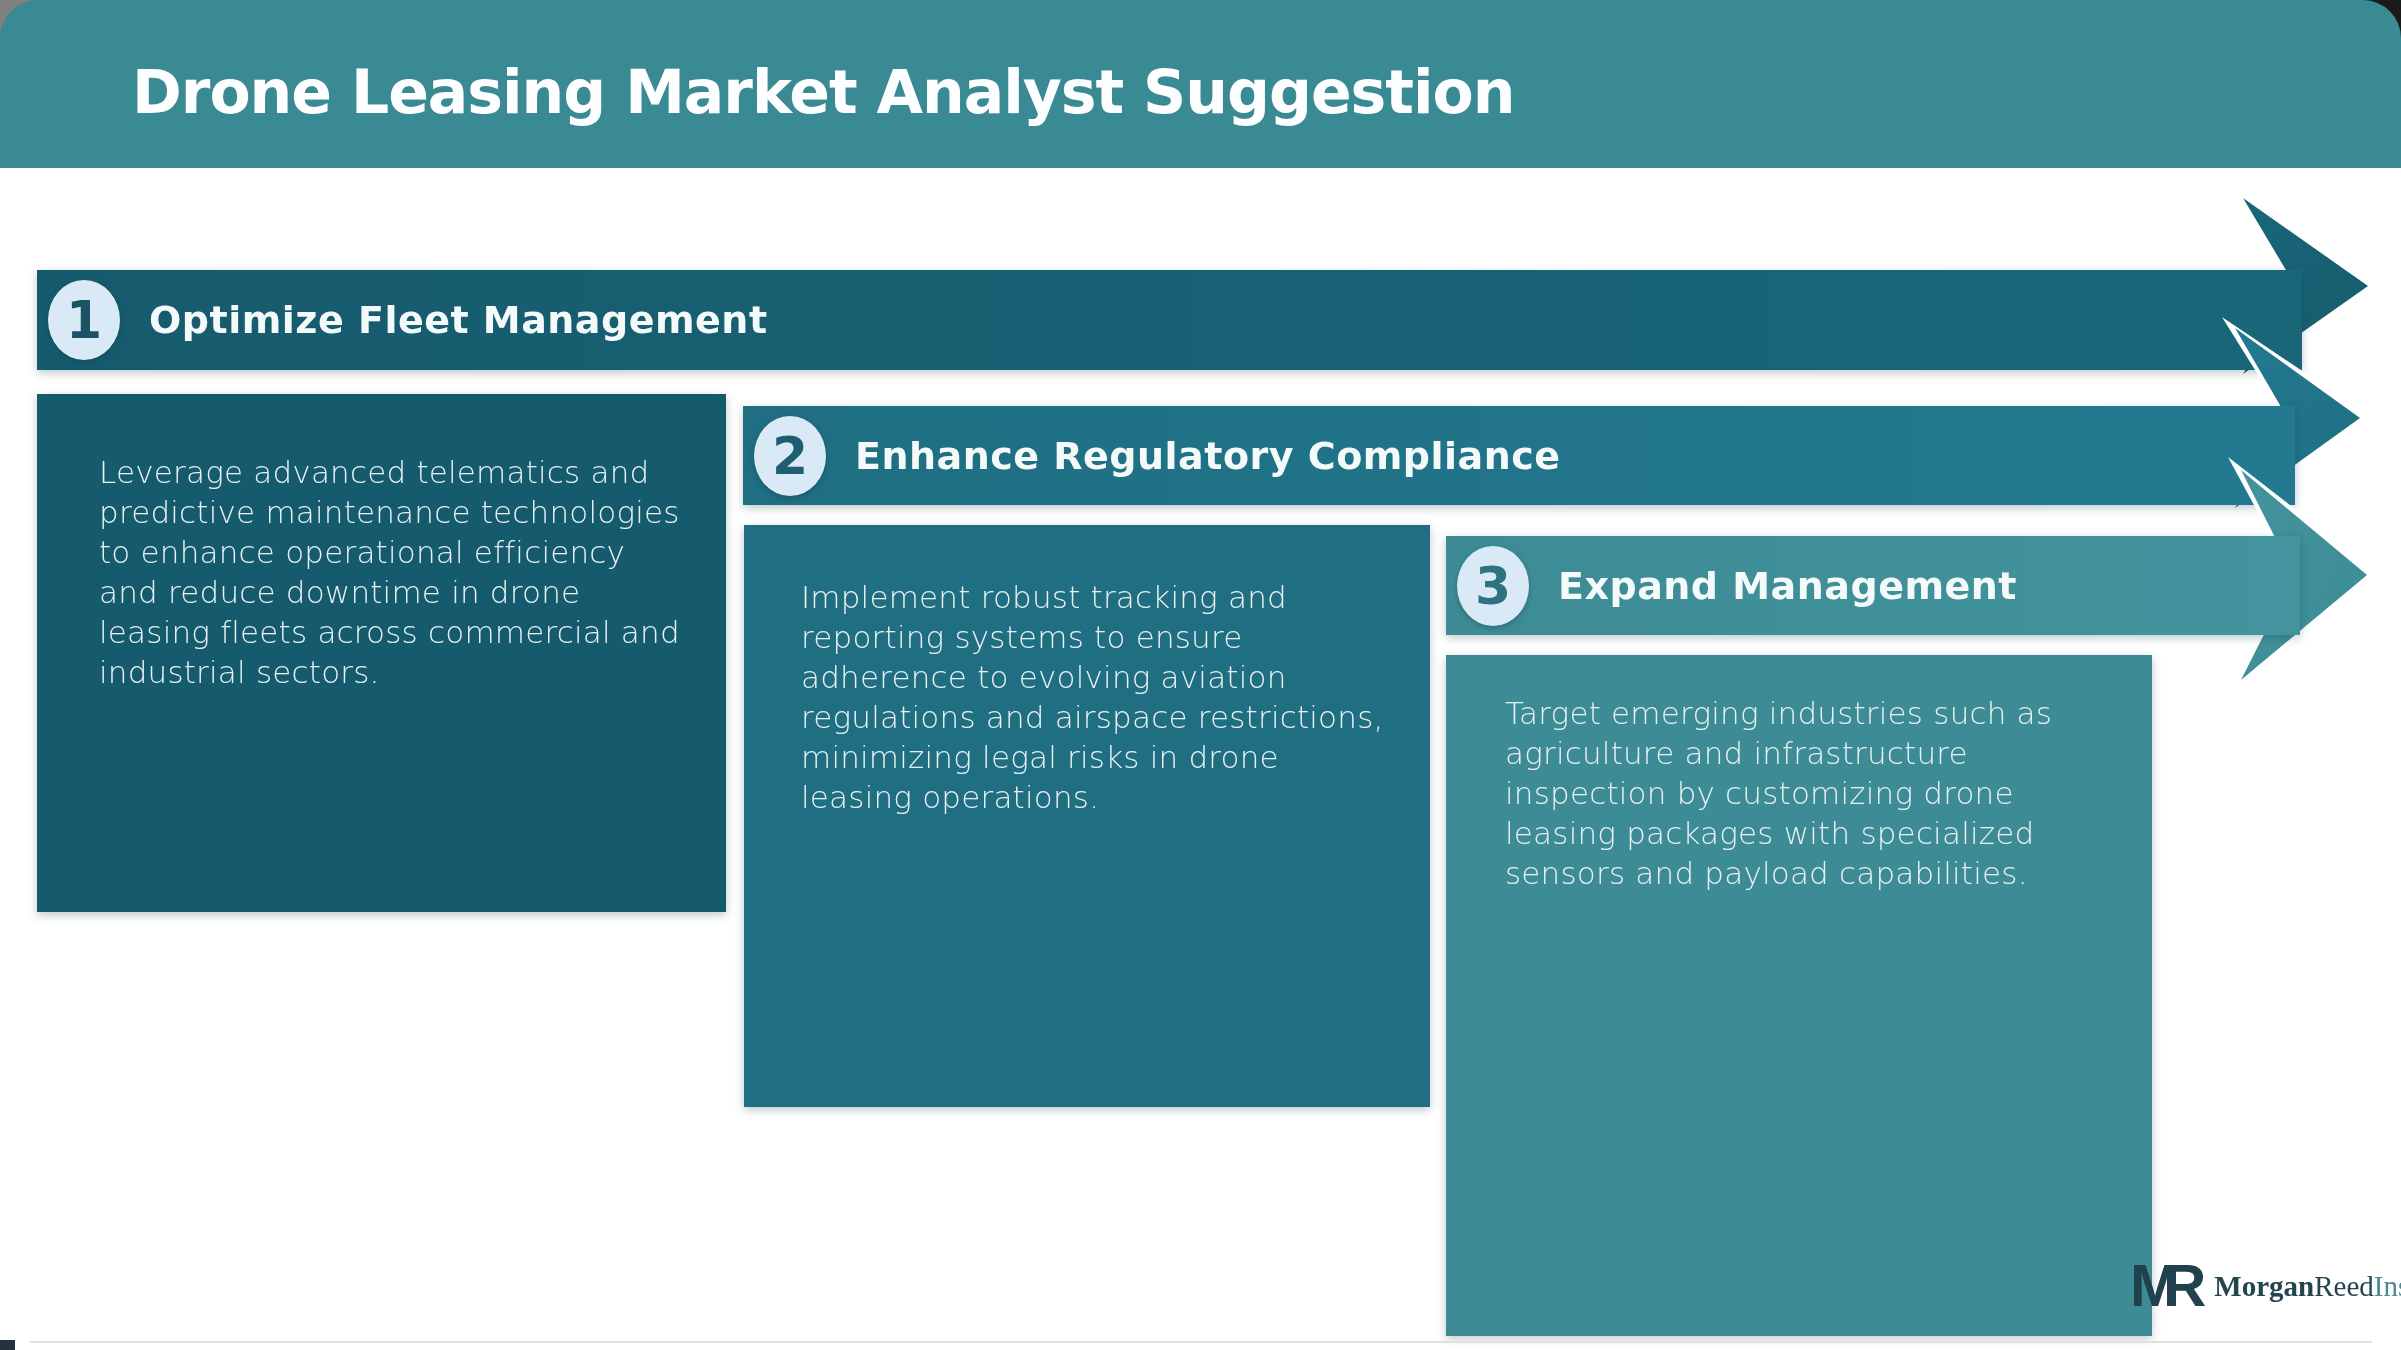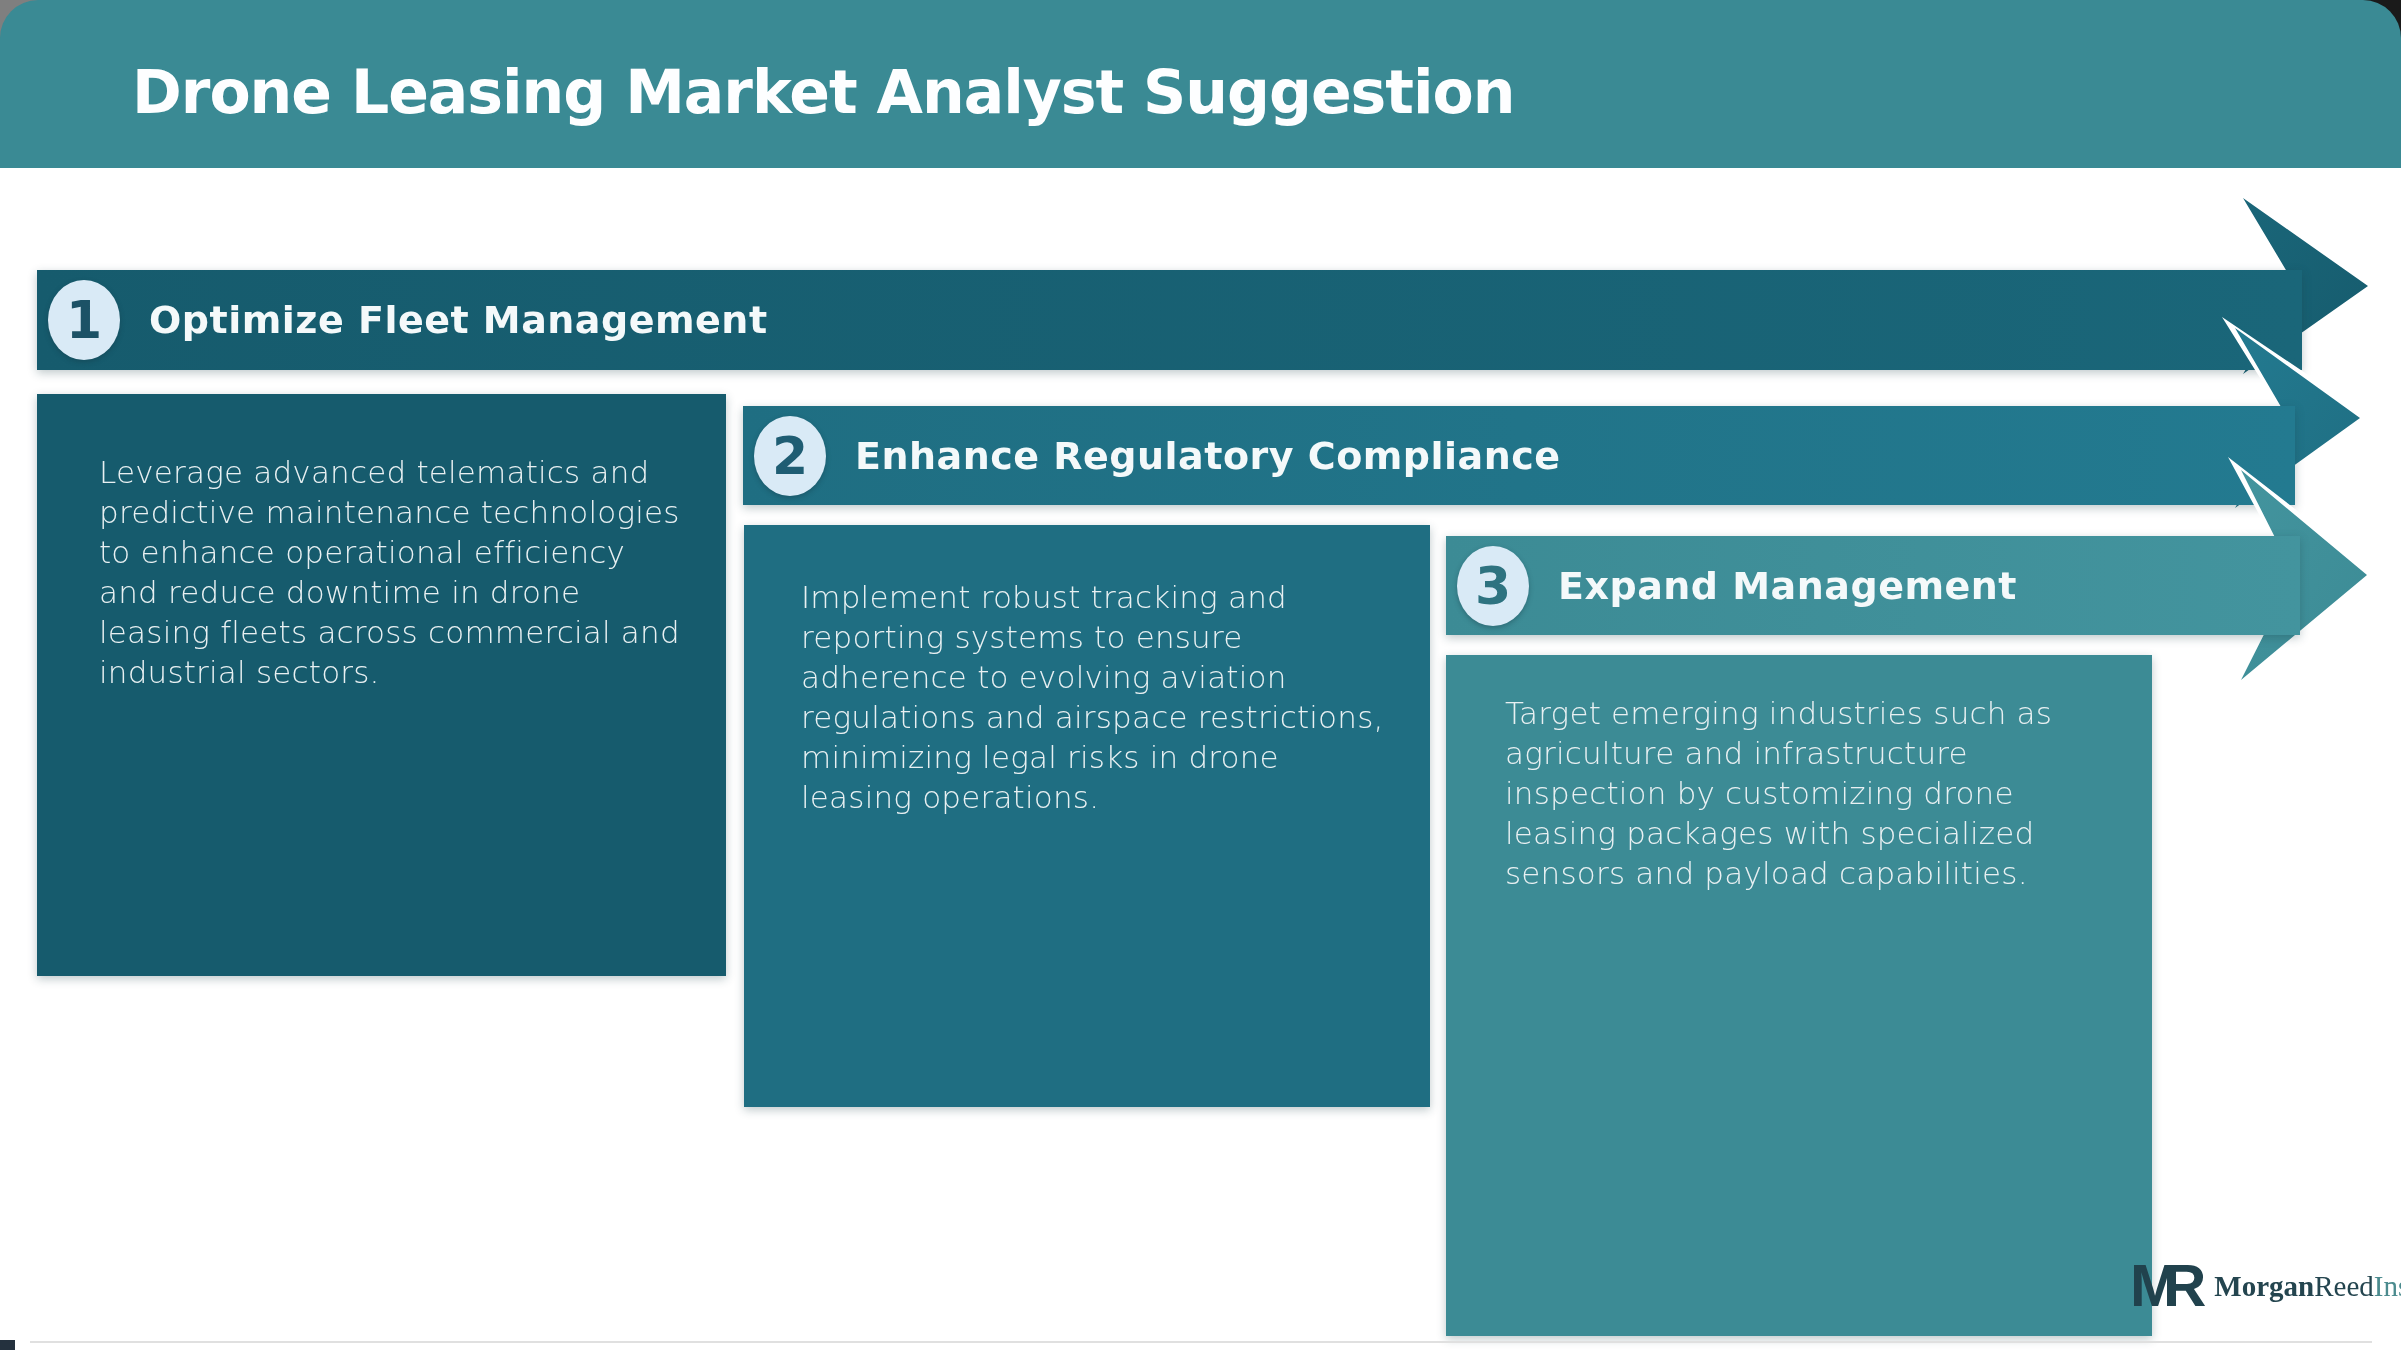--- a/index.html
+++ b/index.html
@@ -38,21 +38,21 @@
 
   .desc{position:absolute;background:var(--c);box-shadow:0 3px 9px rgba(25,60,70,.28);
         box-sizing:border-box;}
   .desc p{margin:0;color:#e8f0f2;font-size:31px;line-height:40px;font-weight:300;
           letter-spacing:.2px;}
 
   
   .step1 .bar{left:37px;top:270px;width:2265px;height:100px;}
   .step1 .head-outline{left:2230px;top:186px;width:150px;height:198px;}
   .step1 .head-fill{left:2243px;top:198px;width:125px;height:176px;}
-  .step1 .desc{left:37px;top:394px;width:689px;height:582px;padding:58px 42px 0 62px;}
+  .step1 .desc{left:37px;top:394px;width:689px;height:518px;padding:58px 42px 0 62px;}
 
   .step2 .bar{left:743px;top:406px;width:1552px;height:99px;}
   .step2 .head-outline{left:2222px;top:317px;width:150px;height:202px;}
   .step2 .head-fill{left:2235px;top:328px;width:125px;height:180px;}
   .step2 .desc{left:744px;top:525px;width:686px;height:582px;padding:52px 42px 0 57px;}
 
   .step3 .bar{left:1446px;top:536px;width:854px;height:99px;}
   .step3 .head-outline{left:2228px;top:457px;width:152px;height:236px;}
   .step3 .head-fill{left:2241px;top:470px;width:126px;height:210px;}
   .step3 .desc{left:1446px;top:655px;width:706px;height:681px;padding:38px 44px 0 59px;}

